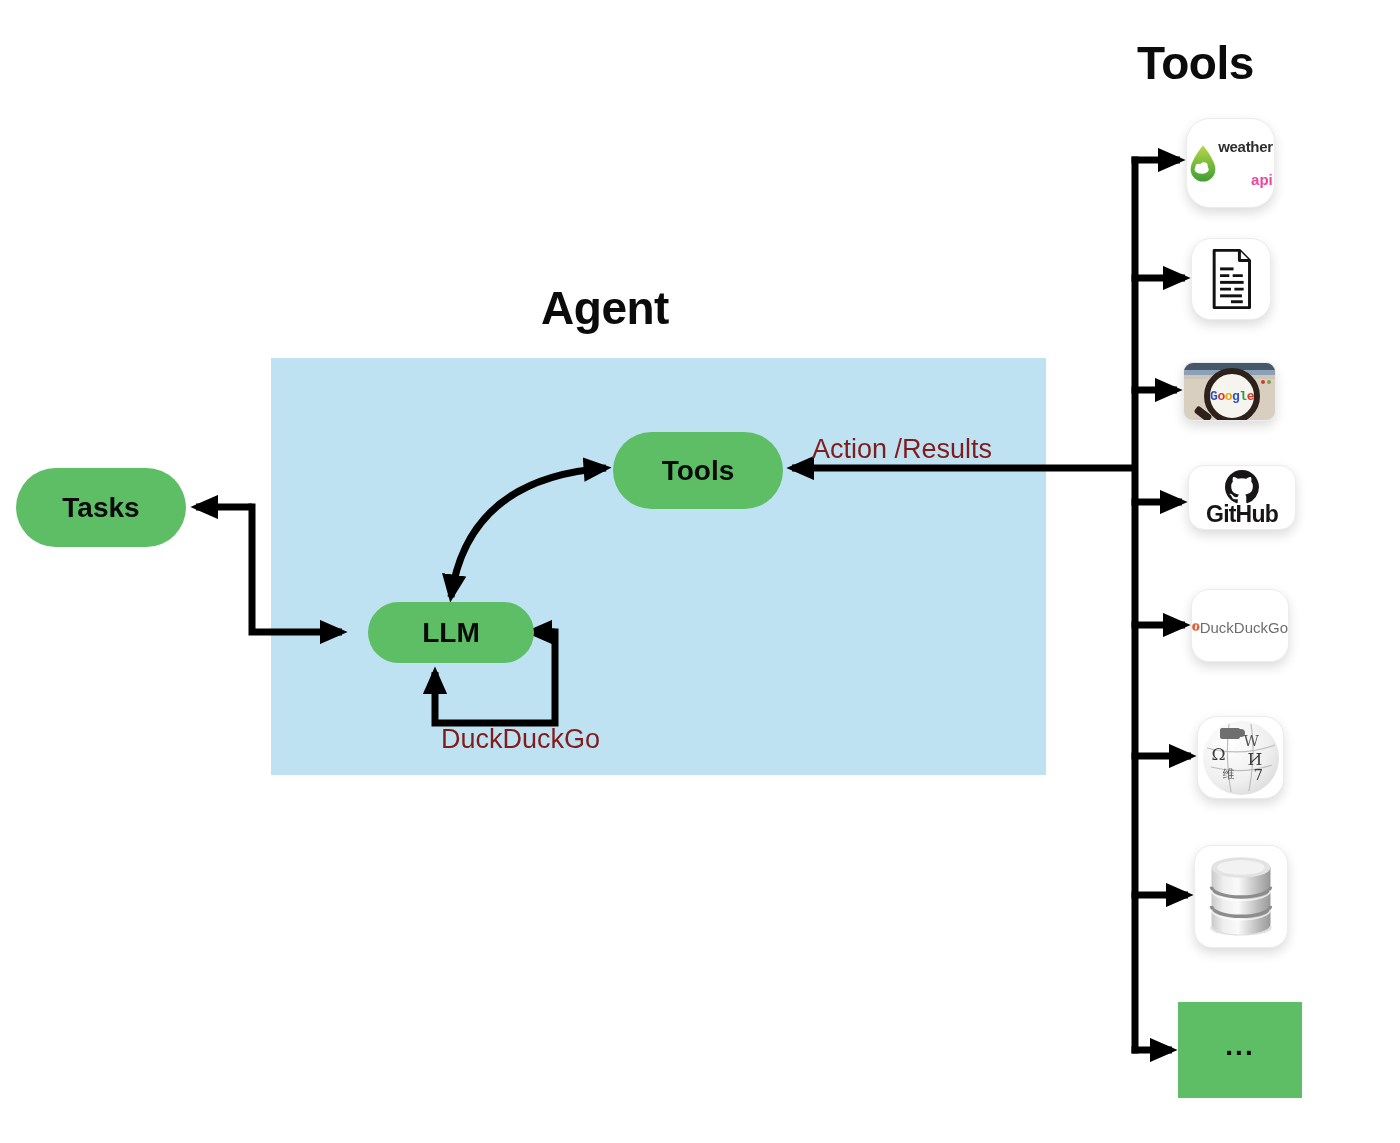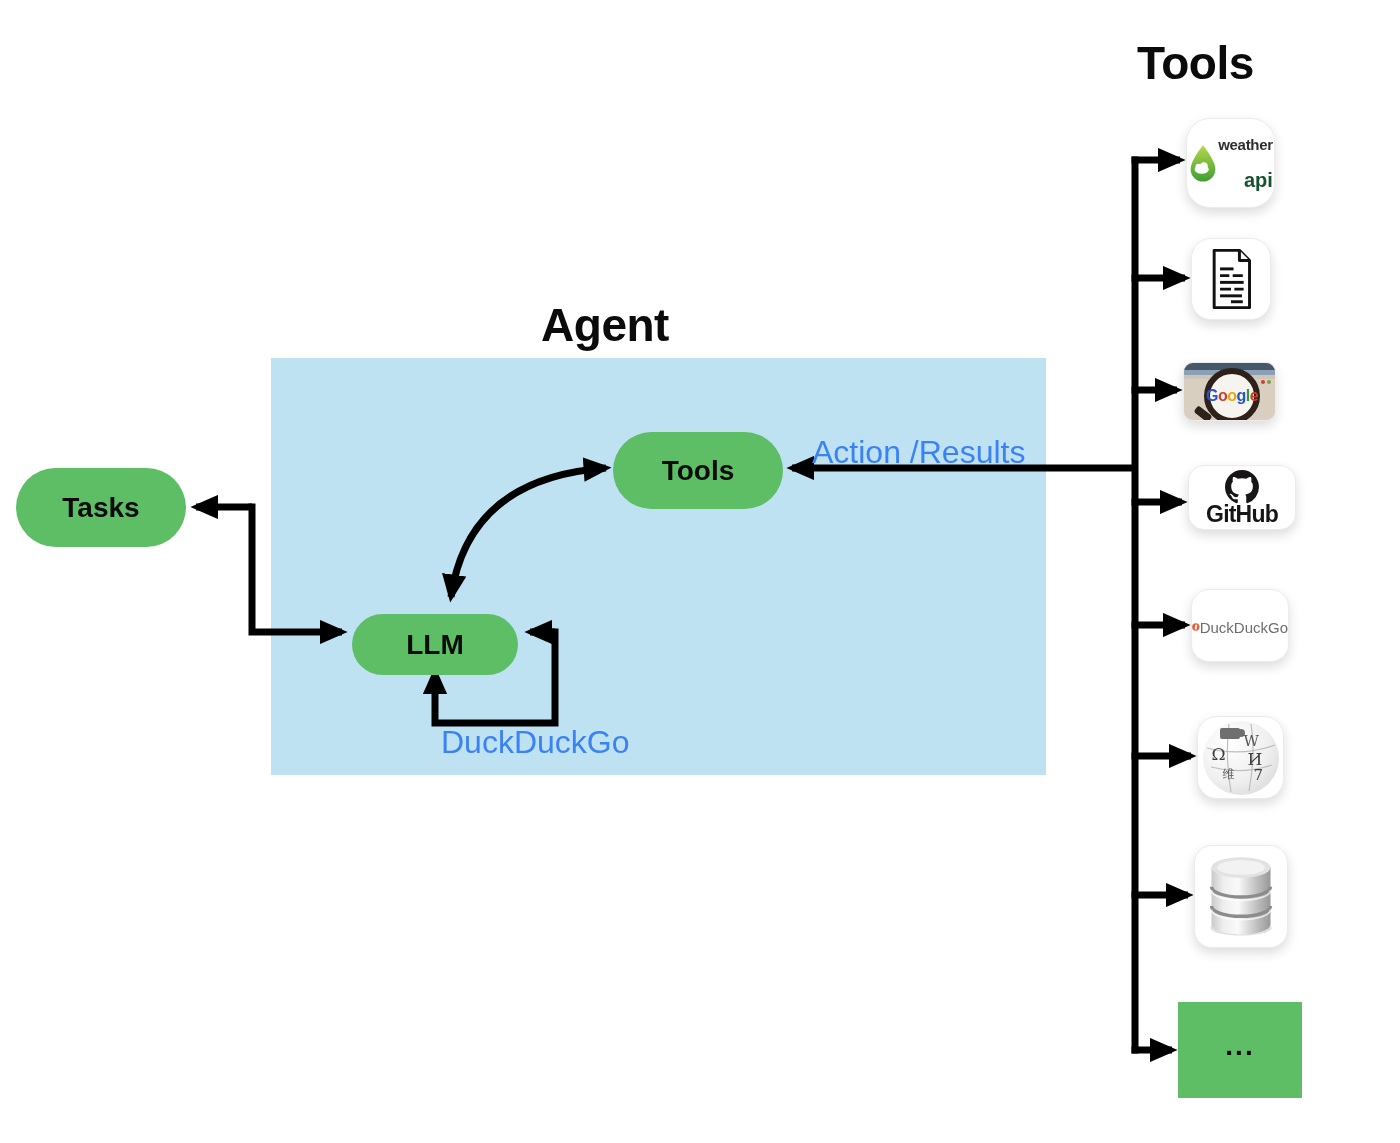--- a/index.html
+++ b/index.html
@@ -4,46 +4,46 @@
 <style>
   html,body{margin:0;padding:0;background:#fff;}
   #canvas{position:relative;width:1400px;height:1143px;background:#fff;overflow:hidden;
           font-family:"Liberation Sans","DejaVu Sans",sans-serif;color:#111;padding-left:36px;}
   .hdr{position:absolute;font-size:46px;font-weight:700;color:#0b0b0b;letter-spacing:-0.5px;}
   #agent-box{position:absolute;left:271px;top:358px;width:775px;height:417px;background:var(--agent-bg,#bfe2f3);}
   .pill{position:absolute;background:var(--green,#5dbe66);display:flex;align-items:center;justify-content:center;
         font-size:28px;font-weight:700;color:#0b0b0b;z-index:3;}
   #node-tasks{left:16px;top:468px;width:170px;height:79px;border-radius:40px;}
   #node-tools{left:613px;top:432px;width:170px;height:77px;border-radius:39px;}
-  #node-llm{left:352px;top:602px;width:166px;height:61px;border-radius:31px;margin-top:12px;}
-  .edge-label{position:absolute;font-size:32px;color:#3b82f6;z-index:4;}
+  #node-llm{left:368px;top:602px;width:166px;height:61px;border-radius:31px;}
+  .edge-label{position:absolute;font-size:27px;color:#7f1d1d;z-index:4;}
   #action-label{left:812px;top:434px;}
   #reasoning-label{left:441px;top:724px;}
   svg#connectors{position:absolute;left:0;top:0;z-index:2;}
   .edge{stroke:var(--arrow,#000);stroke-width:7;fill:none;}
   .ah{fill:var(--arrow,#000);}
   .toolbox{position:absolute;background:#fff;border:1px solid #ececec;border-radius:20px;
            box-shadow:0 5px 12px rgba(0,0,0,.14);display:flex;align-items:center;justify-content:center;z-index:3;}
   
   #tool-weather{left:1186px;top:118px;width:87px;height:88px;border-radius:24px;gap:0;}
   .w-txt{display:flex;flex-direction:column;line-height:1;}
   .w-primary{font-size:15px;font-weight:700;color:#2e2e2e;letter-spacing:-0.3px;}
-  .w-secondary{font-size:20px;font-weight:700;color:#14532d;align-self:flex-end;margin-top:18px;}
+  .w-secondary{font-size:15px;font-weight:700;color:#ec4899;align-self:flex-end;margin-top:18px;}
   
   #tool-document{left:1191px;top:238px;width:78px;height:80px;border-radius:20px;}
   
   #tool-google{left:1183px;top:362px;width:91px;height:57px;border-radius:10px;background:#d9cfc1;overflow:hidden;
                flex-direction:column;justify-content:flex-start;align-items:stretch;}
   .g-bar1{height:7px;background:#45576b;}
   .g-bar2{height:5px;background:#8ba0b4;}
   .g-bar3{height:4px;background:#cdc5b8;}
   #magnifier{position:absolute;left:20px;top:5px;width:44px;height:44px;border:6px solid #2e211a;border-radius:50%;
              background:#f6f4ef;display:flex;align-items:center;justify-content:center;}
   #magnifier-handle{position:absolute;left:10px;top:47px;width:18px;height:8px;background:#2e211a;transform:rotate(38deg);border-radius:3px;}
-  .g-word{font-family:Liberation Sans, sans-serif;font-weight:700;font-size:16px;letter-spacing:-0.5px;}
+  .g-word{font-family:Liberation Mono, monospace;font-weight:700;font-size:13px;letter-spacing:-0.5px;}
   .gl0,.gl3{color:#2a52c9}.gl1,.gl5{color:#d23c2a}.gl2{color:#e8a80c}.gl4{color:#2f9c3c}
   .g-dot{position:absolute;width:4px;height:4px;border-radius:50%;}
   .g-dot-r{right:10px;top:17px;background:#d23c2a;}
   .g-dot-g{right:4px;top:17px;background:#7aa33a;}
   
   #tool-github{left:1188px;top:465px;width:106px;height:63px;border-radius:16px;flex-direction:column;}
   .gh-label{font-size:23px;font-weight:700;color:#171515;line-height:1;letter-spacing:-0.8px;margin-top:-1px;}
   
   #tool-ddg{left:1191px;top:589px;width:98px;height:73px;border-radius:18px;overflow:hidden;justify-content:flex-start;padding-top:3px;box-sizing:border-box;}
   .ddg-label{font-size:15px;color:#6d6d6d;white-space:nowrap;line-height:1;margin-top:1px;}
@@ -63,21 +63,21 @@
   #tool-more{left:1178px;top:1002px;width:124px;height:96px;background:var(--green,#5dbe66);
              display:flex;align-items:center;justify-content:center;z-index:3;position:absolute;
              font-size:28px;font-weight:700;color:#0b0b0b;letter-spacing:2px;padding-bottom:8px;box-sizing:border-box;}
 </style>
 </head>
 <body>
 
 <div id="canvas">
 
   <div class="hdr" style="left:1137px;top:36px;">Tools</div>
-  <div class="hdr" style="left:450px;top:298px;width:310px;text-align:center;">Agent</div>
+  <div class="hdr" style="left:450px;top:281px;width:310px;text-align:center;">Agent</div>
 
   <div id="agent-box"></div>
 
   <svg id="connectors" width="1400" height="1143" viewBox="0 0 1400 1143">
     <defs>
       <marker id="ah" viewBox="0 0 4 3.5" markerWidth="4" markerHeight="3.5" refX="3.2" refY="1.75" orient="auto" markerUnits="strokeWidth">
           <path class="ah" d="M0 0 L4 1.75 L0 3.5 Z"></path>
         </marker>
       <marker id="ahr" viewBox="0 0 4 3.5" markerWidth="4" markerHeight="3.5" refX="3.2" refY="1.75" orient="auto-start-reverse" markerUnits="strokeWidth">
           <path class="ah" d="M0 0 L4 1.75 L0 3.5 Z"></path>

